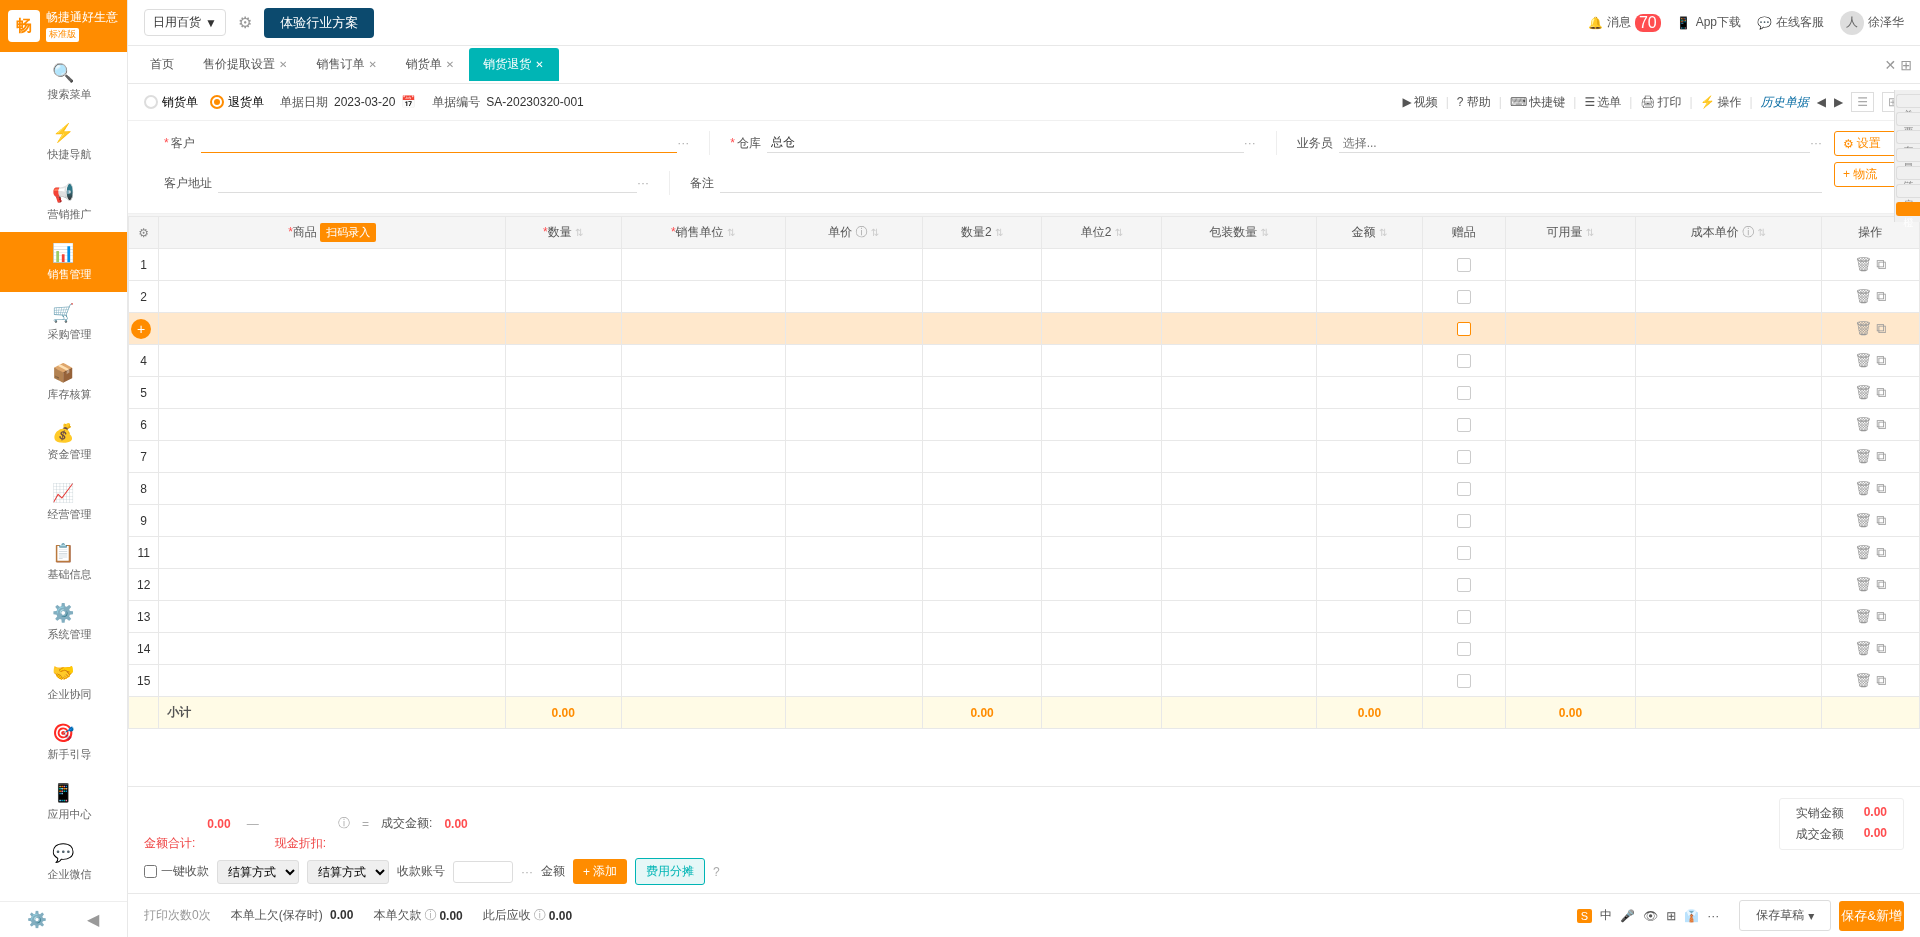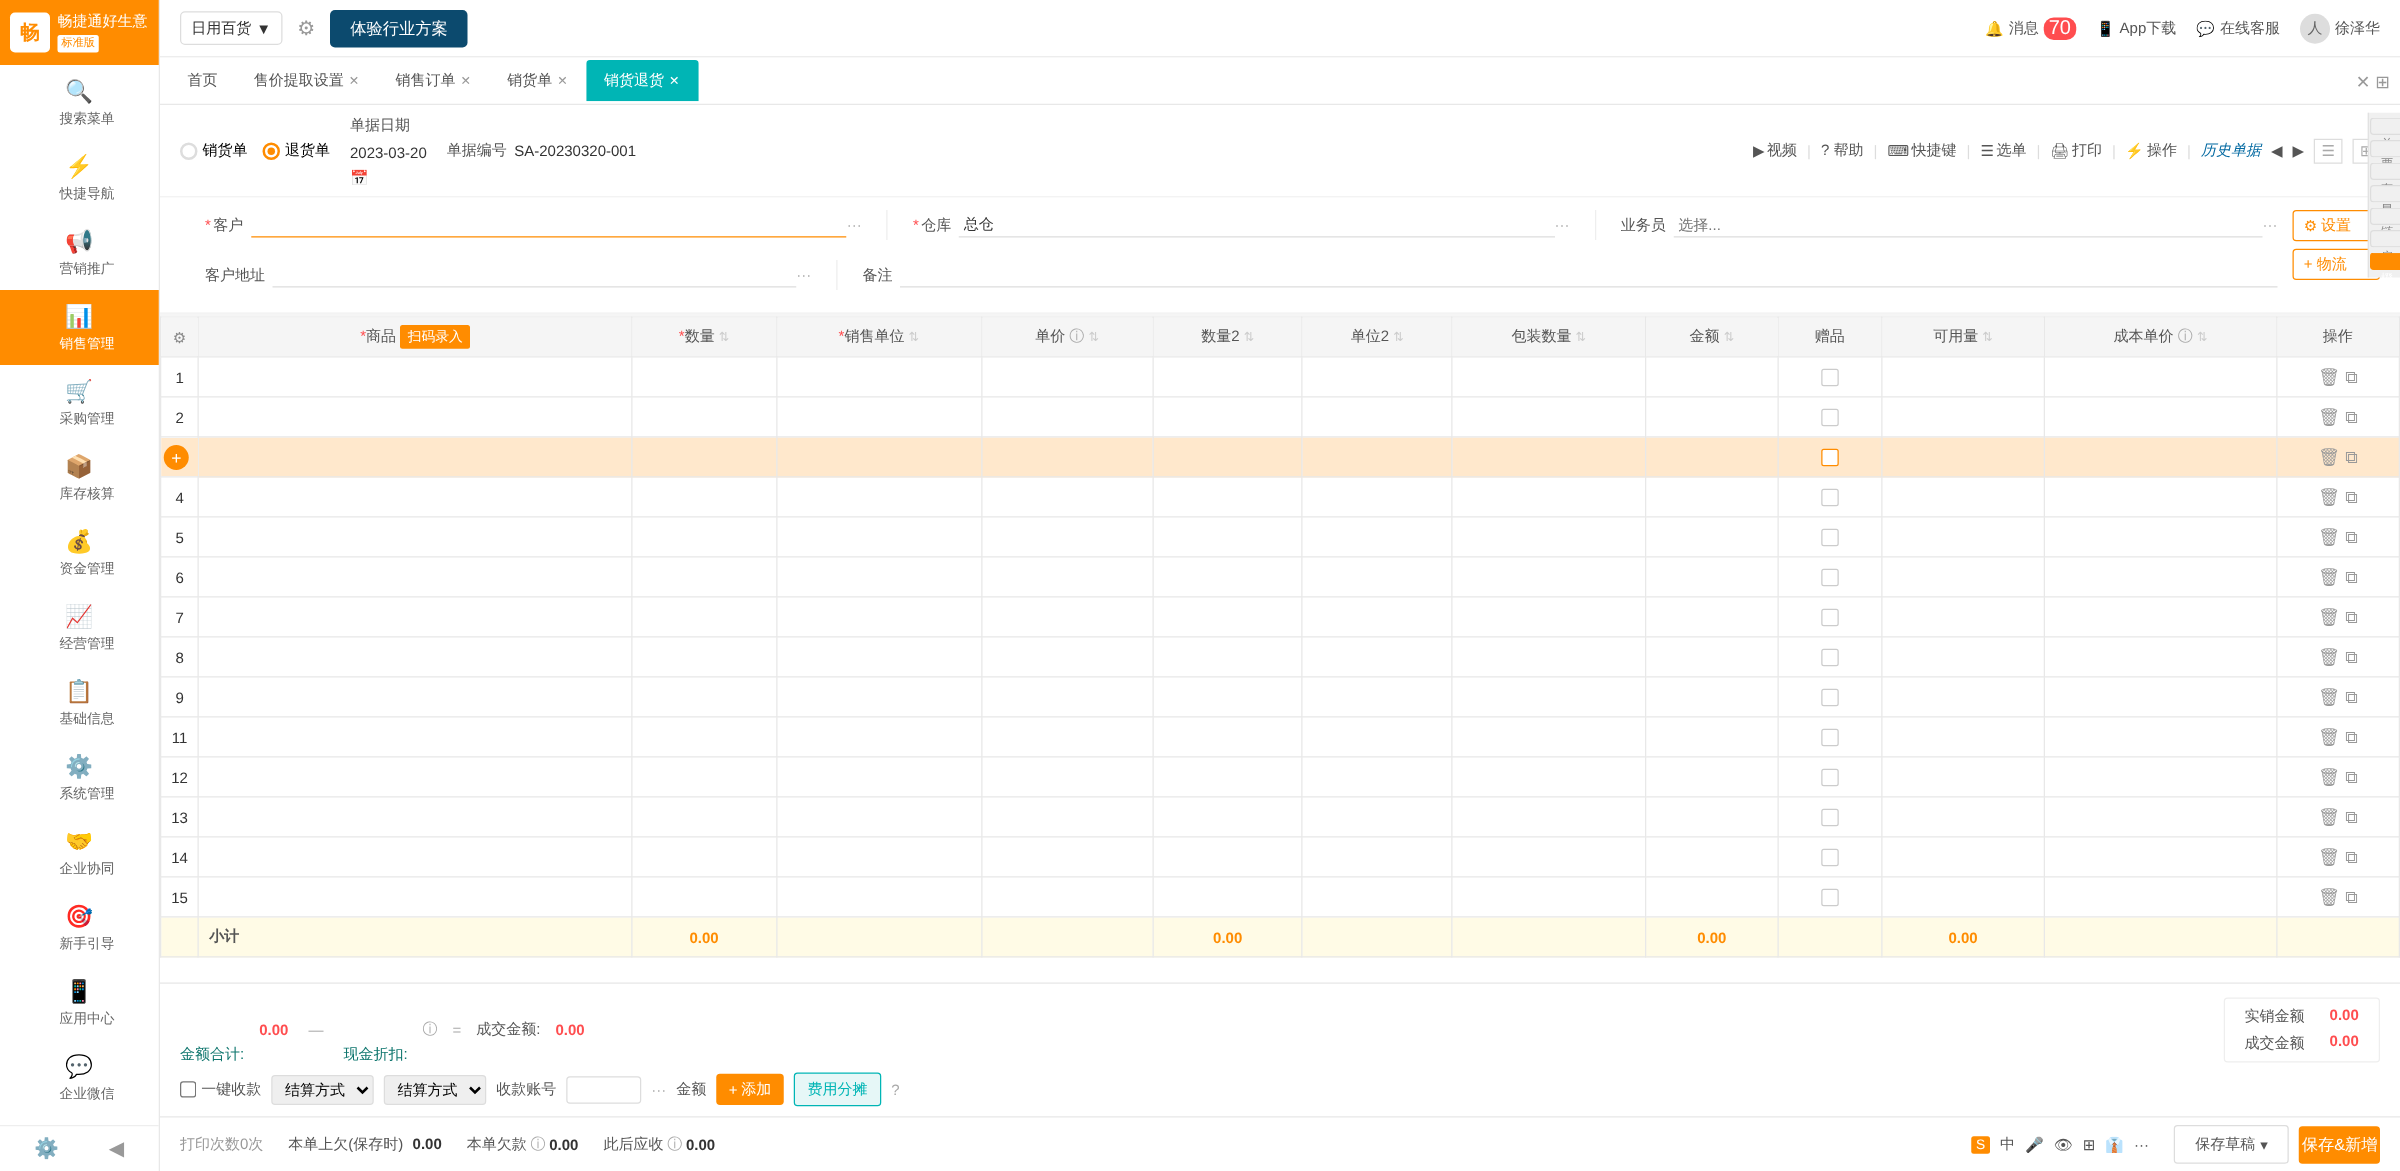--- a/index.html
+++ b/index.html
@@ -73,21 +73,21 @@
     .action-icons { display: flex; gap: 4px; justify-content: center; }
     .action-icon { color: #999; cursor: pointer; font-size: 14px; }
     .add-row-btn { width: 20px; height: 20px; background: #ff8c00; color: #fff; border-radius: 50%; display: flex; align-items: center; justify-content: center; cursor: pointer; font-size: 14px; }
 
     
     .total-row td { background: #fffbe6 !important; font-weight: bold; color: #333; }
 
     
     .bottom-bar { background: #fff; border-top: 1px solid #e8e8e8; padding: 8px 16px; }
     .bottom-row1 { display: flex; align-items: center; gap: 12px; margin-bottom: 6px; }
-    .amount-label { color: #0f766e; margin-top: 40px; }
+    .amount-label { color: #ef4444; margin-top: 40px; }
     .amount-value { color: #ff4d4f; font-weight: bold; }
     .dash { color: #aaa; margin: 0 4px; }
     .equals { color: #aaa; }
     .deal-label { color: #555; }
     .deal-value { color: #ff4d4f; font-weight: bold; }
     .bottom-row2 { display: flex; align-items: center; gap: 8px; }
     .check-label { display: flex; align-items: center; gap: 4px; color: #555; cursor: pointer; }
     .bottom-input { border: 1px solid #ddd; padding: 3px 6px; border-radius: 3px; outline: none; }
     .add-btn { background: #ff8c00; color: #fff; border: none; padding: 4px 10px; border-radius: 3px; cursor: pointer; display: flex; align-items: center; gap: 3px; }
     .fee-split-btn { background: #e6f7f7; color: #00b5b5; border: 1px solid #00b5b5; padding: 4px 10px; border-radius: 3px; cursor: pointer; }
@@ -250,21 +250,21 @@
         <div class="radio-group">
           <div class="radio-item">
             <div class="radio-circle"></div>
             <span>销货单</span>
           </div>
           <div class="radio-item">
             <div class="radio-circle selected"></div>
             <span>退货单</span>
           </div>
         </div>
-        <div style="display:flex; align-items:flex-start; gap:6px;flex-direction:column;">
+        <div style="display:flex; align-items:center; gap:6px;">
           <span style="color:#555;">单据日期</span>
           <span style="color:#333; cursor:pointer;">2023-03-20</span>
           <span style="color:#aaa; cursor:pointer;">📅</span>
         </div>
         <div style="display:flex; align-items:center; gap:6px;">
           <span style="color:#555;">单据编号</span>
           <span style="color:#333;">SA-20230320-001</span>
         </div>
       </div>
       <div style="display:flex; align-items:center; gap:8px;">

